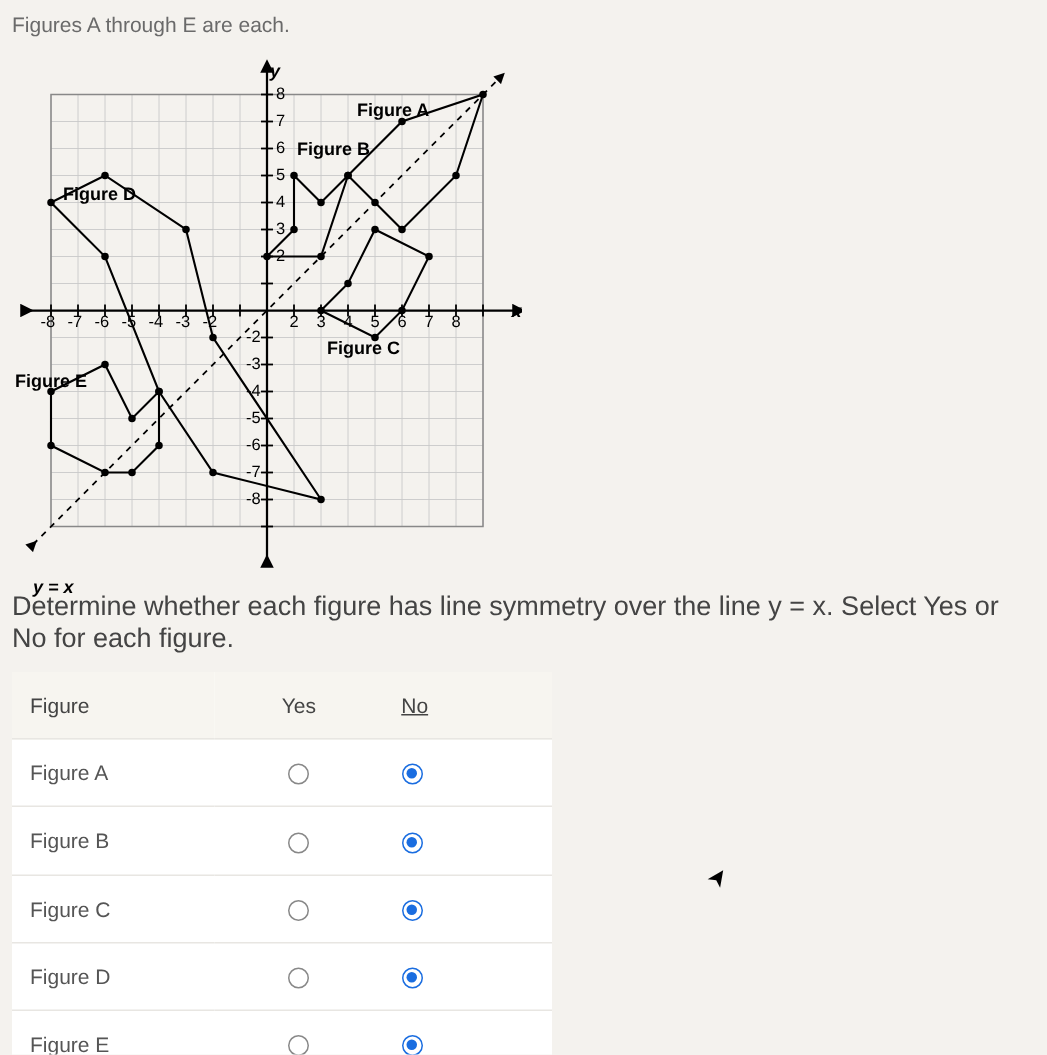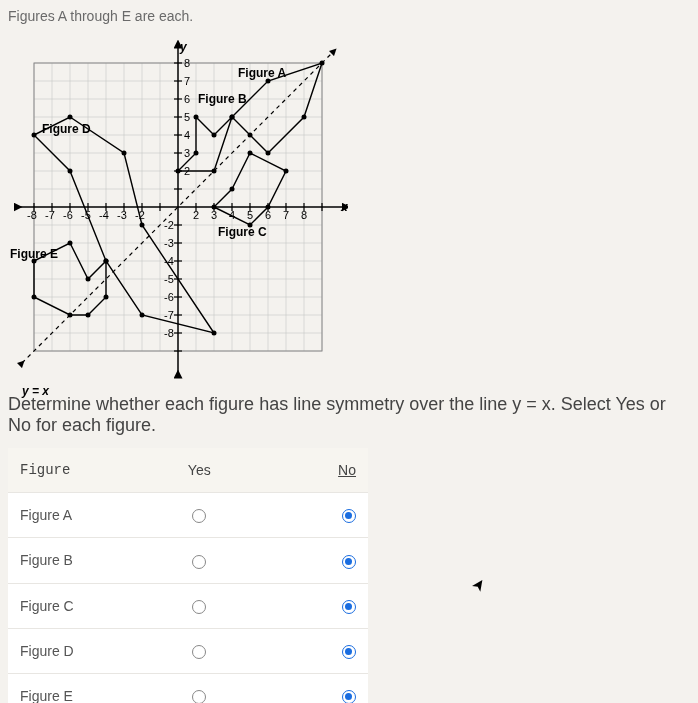--- a/index.html
+++ b/index.html
@@ -47,23 +47,23 @@
       text-align: left;
       padding: 14px 12px;
       font-size: 14px;
       border-bottom: 1px solid #e8e6e2;
     }
     .table th {
       background: #f7f5f0;
       font-weight: normal;
       color: #444;
     }
-    .table th:first-child { width: 120px; font-family: Liberation Mono, monospace; }
+    .table th:first-child { width: 120px; }
     .table th:nth-child(2), .table td:nth-child(2) { width: 100px; text-align: center; }
-    .table th:nth-child(3), .table td:nth-child(3) { width: 100px; text-align: right; text-decoration: underline; }
+    .table th:nth-child(3), .table td:nth-child(3) { width: 100px; text-align: left; text-decoration: underline; }
     .radio {
       display: inline-block;
       width: 14px;
       height: 14px;
       border: 1.5px solid #888;
       border-radius: 50%;
       vertical-align: middle;
       position: relative;
       cursor: pointer;
       background: #fff;

